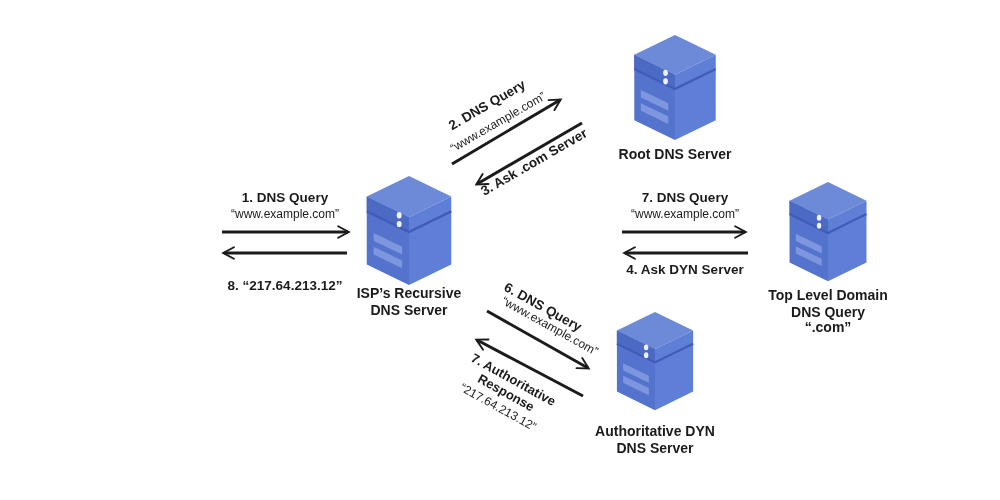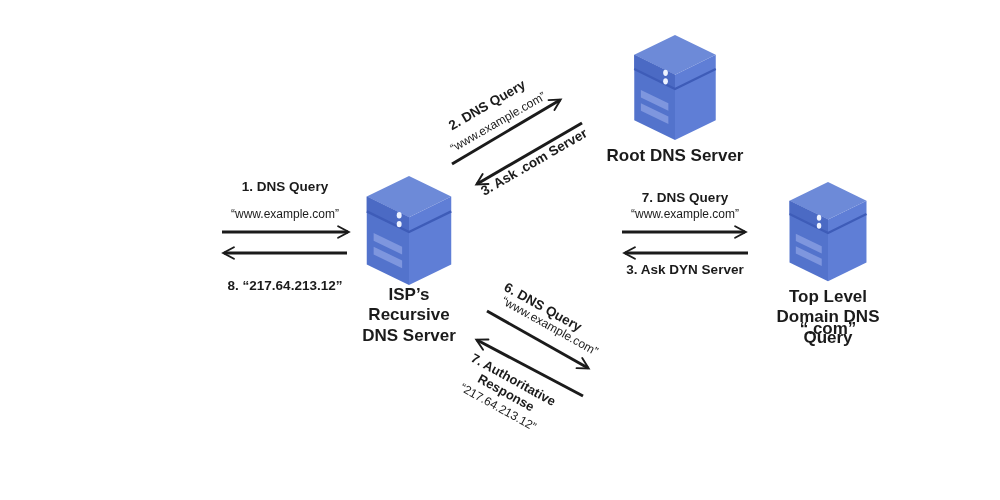--- a/index.html
+++ b/index.html
@@ -5,21 +5,21 @@
   html,body{margin:0;padding:0;background:#ffffff;}
   .canvas{
     position:relative;width:1000px;height:500px;overflow:hidden;background:#ffffff;
     font-family:"Liberation Sans","DejaVu Sans",sans-serif;color:#1b1b1b;
   }
   .arrows{position:absolute;left:0;top:0;width:1000px;height:500px;}
   .node{position:absolute;}
   .node .icon{position:absolute;left:0;top:0;}
   .nlabel{
     position:absolute;left:50%;transform:translateX(-50%);
-    font-weight:bold;font-size:17px;line-height:1.2;text-align:center;
+    font-weight:bold;font-size:14px;line-height:1.2;text-align:center;
   }
   .nowrap{white-space:nowrap;}
   .elabel{position:absolute;transform:translateX(-50%);font-weight:bold;font-size:13.5px;white-space:nowrap;}
   .evalue{position:absolute;transform:translateX(-50%);font-weight:normal;font-size:12px;white-space:nowrap;}
   .rot{position:absolute;white-space:nowrap;}
   .rot.bold{font-weight:bold;font-size:13.5px;}
   .rot.val{font-weight:normal;font-size:12px;}
   .rgroup{position:absolute;text-align:center;line-height:1.18;}
   .rgroup .glabel{font-weight:bold;font-size:13px;}
   .rgroup .gvalue{font-weight:normal;font-size:12px;margin-top:1px;}
@@ -87,28 +87,42 @@
       <path d="M2 37 L45 58 L88 37" fill="none" stroke="#3e5cb8" stroke-width="2.5"></path>
       <ellipse cx="35" cy="41" rx="2.5" ry="3.3" fill="#eef3ff"></ellipse>
       <ellipse cx="35" cy="50" rx="2.5" ry="3.3" fill="#eef3ff"></ellipse>
       <path d="M9 59 L38 73 L38 81 L9 67 Z" fill="#7e96de"></path>
       <path d="M9 73 L38 87 L38 95 L9 81 Z" fill="#7e96de"></path>
     </svg>
     <div class="nlabel" style="top:106px;width:126px;">Top Level Domain DNS Query</div>
     <div class="nlabel" style="top:138px;">“.com”</div>
   </div>
 
+  <div class="node" style="left:615px;top:311px;width:80px;height:150px;">
+    <svg class="icon" width="80" height="101" viewBox="0 0 90 114">
+      <path d="M45 1 L88 22 L45 43 L2 22 Z" fill="#6d8ad8"></path>
+      <path d="M2 22 L45 43 L45 112 L2 91 Z" fill="#5373cc"></path>
+      <path d="M45 43 L88 22 L88 91 L45 112 Z" fill="#5f7ed6"></path>
+      <path d="M2 22 L45 43 L45 58 L2 37 Z" fill="#4b6ac4"></path>
+      <path d="M2 37 L45 58 L88 37" fill="none" stroke="#3e5cb8" stroke-width="2.5"></path>
+      <ellipse cx="35" cy="41" rx="2.5" ry="3.3" fill="#eef3ff"></ellipse>
+      <ellipse cx="35" cy="50" rx="2.5" ry="3.3" fill="#eef3ff"></ellipse>
+      <path d="M9 59 L38 73 L38 81 L9 67 Z" fill="#7e96de"></path>
+      <path d="M9 73 L38 87 L38 95 L9 81 Z" fill="#7e96de"></path>
+    </svg>
+    <div class="nlabel" style="top:112px;width:130px;">Authoritative DYN DNS Server</div>
+  </div>
 
-  <div class="elabel" style="left:285px;top:179px;">1. DNS Query</div>
+  <div class="elabel" style="left:285px;top:190px;">1. DNS Query</div>
   <div class="evalue" style="left:285px;top:207px;">“www.example.com”</div>
   <div class="elabel" style="left:285px;top:278px;">8. “217.64.213.12”</div>
 
   <div class="elabel" style="left:685px;top:190px;">7. DNS Query</div>
   <div class="evalue" style="left:685px;top:207px;">“www.example.com”</div>
-  <div class="elabel" style="left:685px;top:262px;">3. Ask DYN Server</div>
+  <div class="elabel" style="left:685px;top:262px;">4. Ask DYN Server</div>
 
   <div class="rot bold" style="left:487px;top:105px;transform:translate(-50%,-50%) rotate(-30deg);">2. DNS Query</div>
   <div class="rot val" style="left:498px;top:122px;transform:translate(-50%,-50%) rotate(-30deg);">“www.example.com”</div>
   <div class="rot bold" style="left:534px;top:162px;transform:translate(-50%,-50%) rotate(-30deg);">3. Ask .com Server</div>
 
   <div class="rot bold" style="left:543px;top:307px;transform:translate(-50%,-50%) rotate(29deg);">6. DNS Query</div>
   <div class="rot val" style="left:550px;top:326px;transform:translate(-50%,-50%) rotate(29deg);">“www.example.com”</div>
   <div class="rgroup" style="left:506px;top:393px;width:116px;transform:translate(-50%,-50%) rotate(29deg);">
     <div class="glabel">7. Authoritative Response</div>
     <div class="gvalue">“217.64.213.12”</div>

